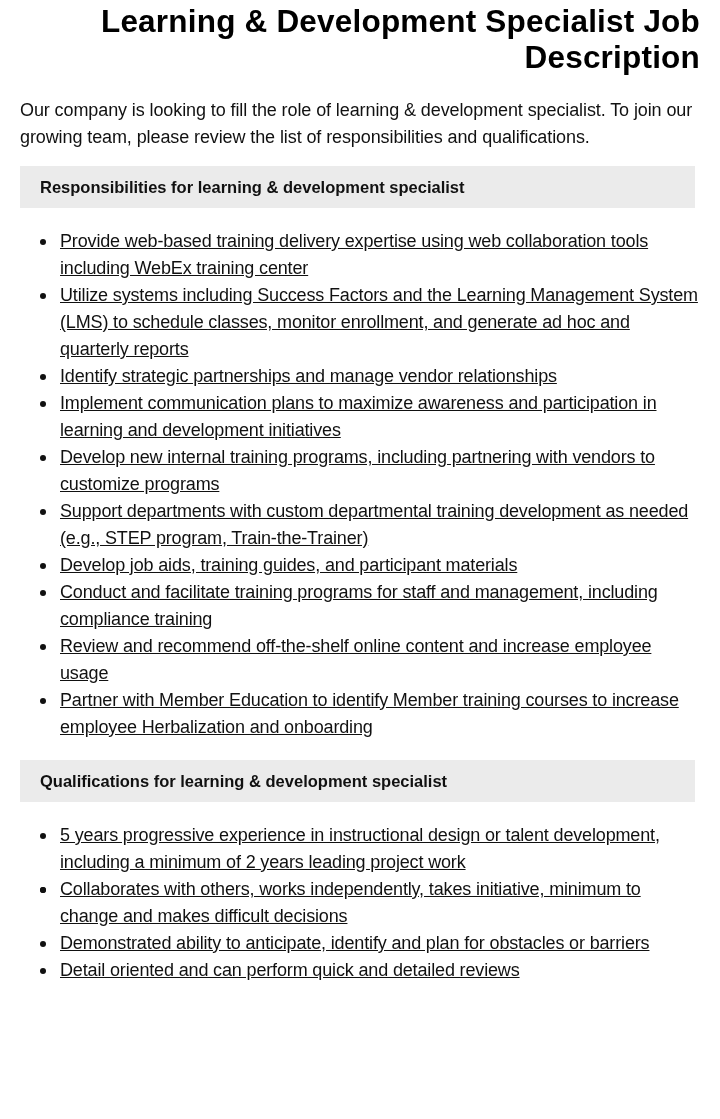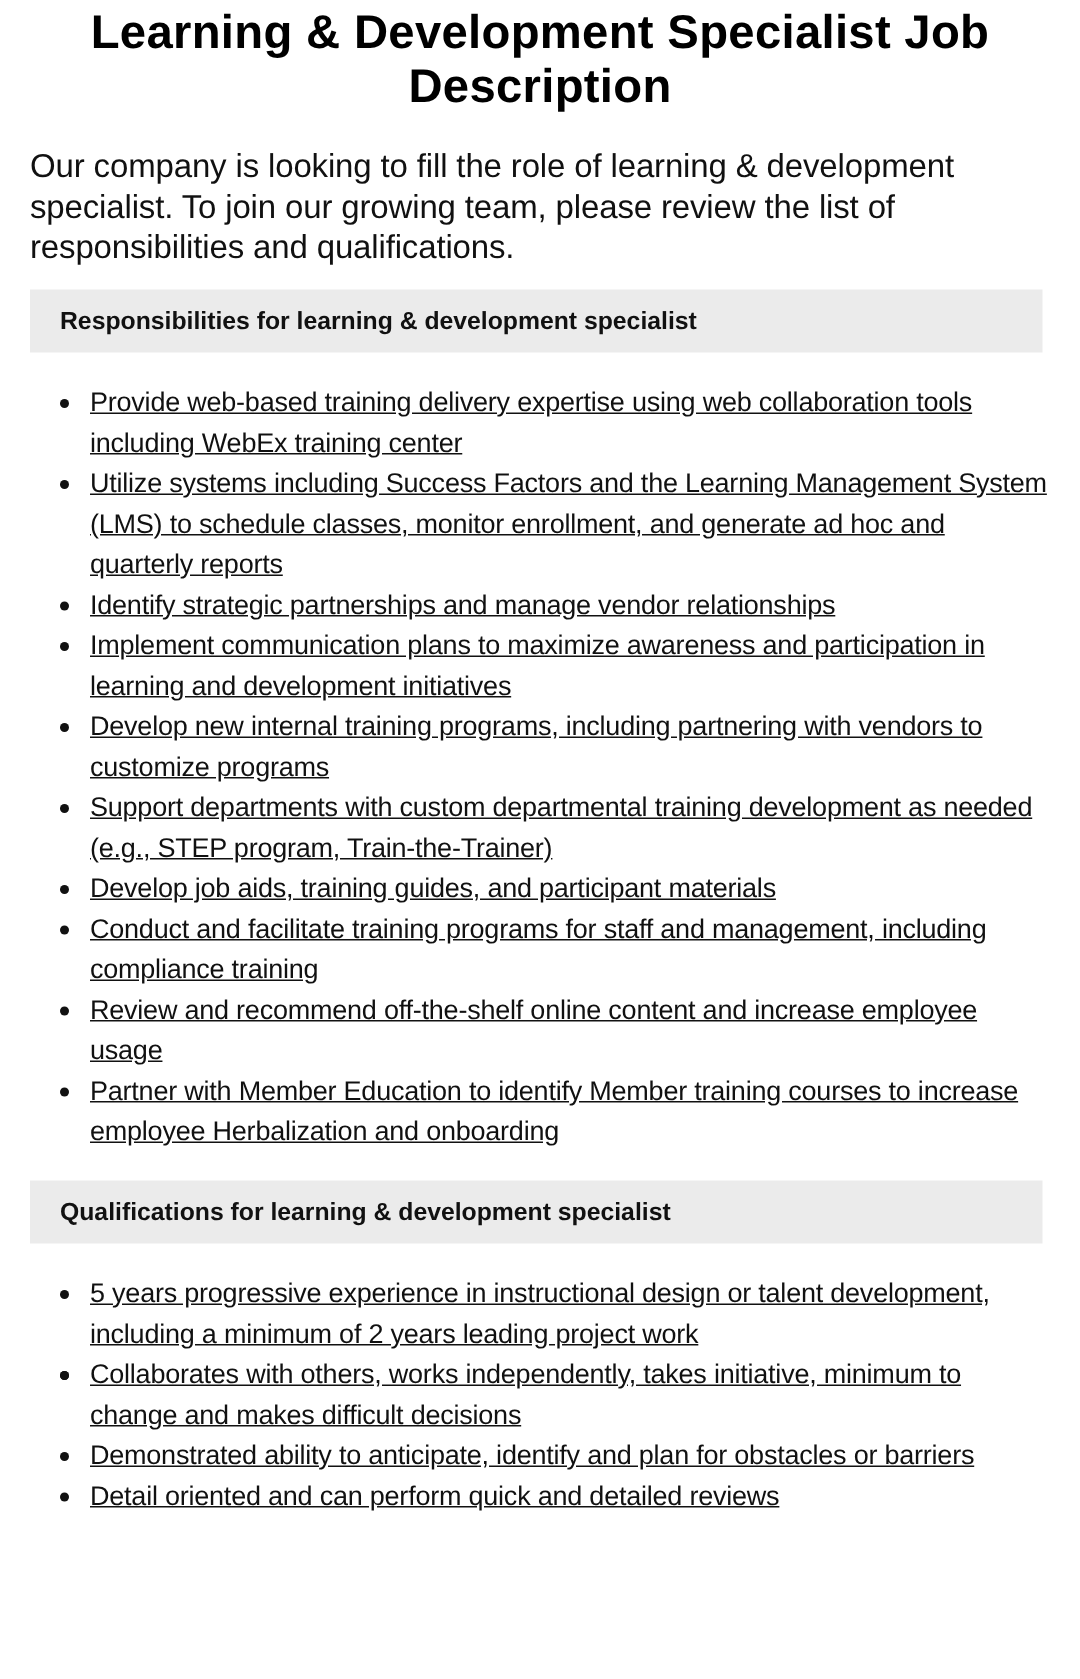--- a/index.html
+++ b/index.html
@@ -18,27 +18,27 @@
       padding: 0 20px 0 20px;
       box-sizing: border-box;
       width: 720px;
     }
     h1 {
       margin: 0;
       padding-top: 3px;
       font-size: 31.5px;
       line-height: 36px;
       font-weight: bold;
-      text-align: center;
+      text-align: right;
       color: #000000;
       letter-spacing: 0.2px;
     }
     .intro {
       margin: 22px 0 0 0;
-      font-size: 22px;
+      font-size: 18px;
       line-height: 27px;
       color: #111111;
       letter-spacing: -0.1px;
     }
     .section-header {
       margin-top: 15px;
       background: #ebebeb;
       height: 42px;
       box-sizing: border-box;
       padding: 12px 20px;

